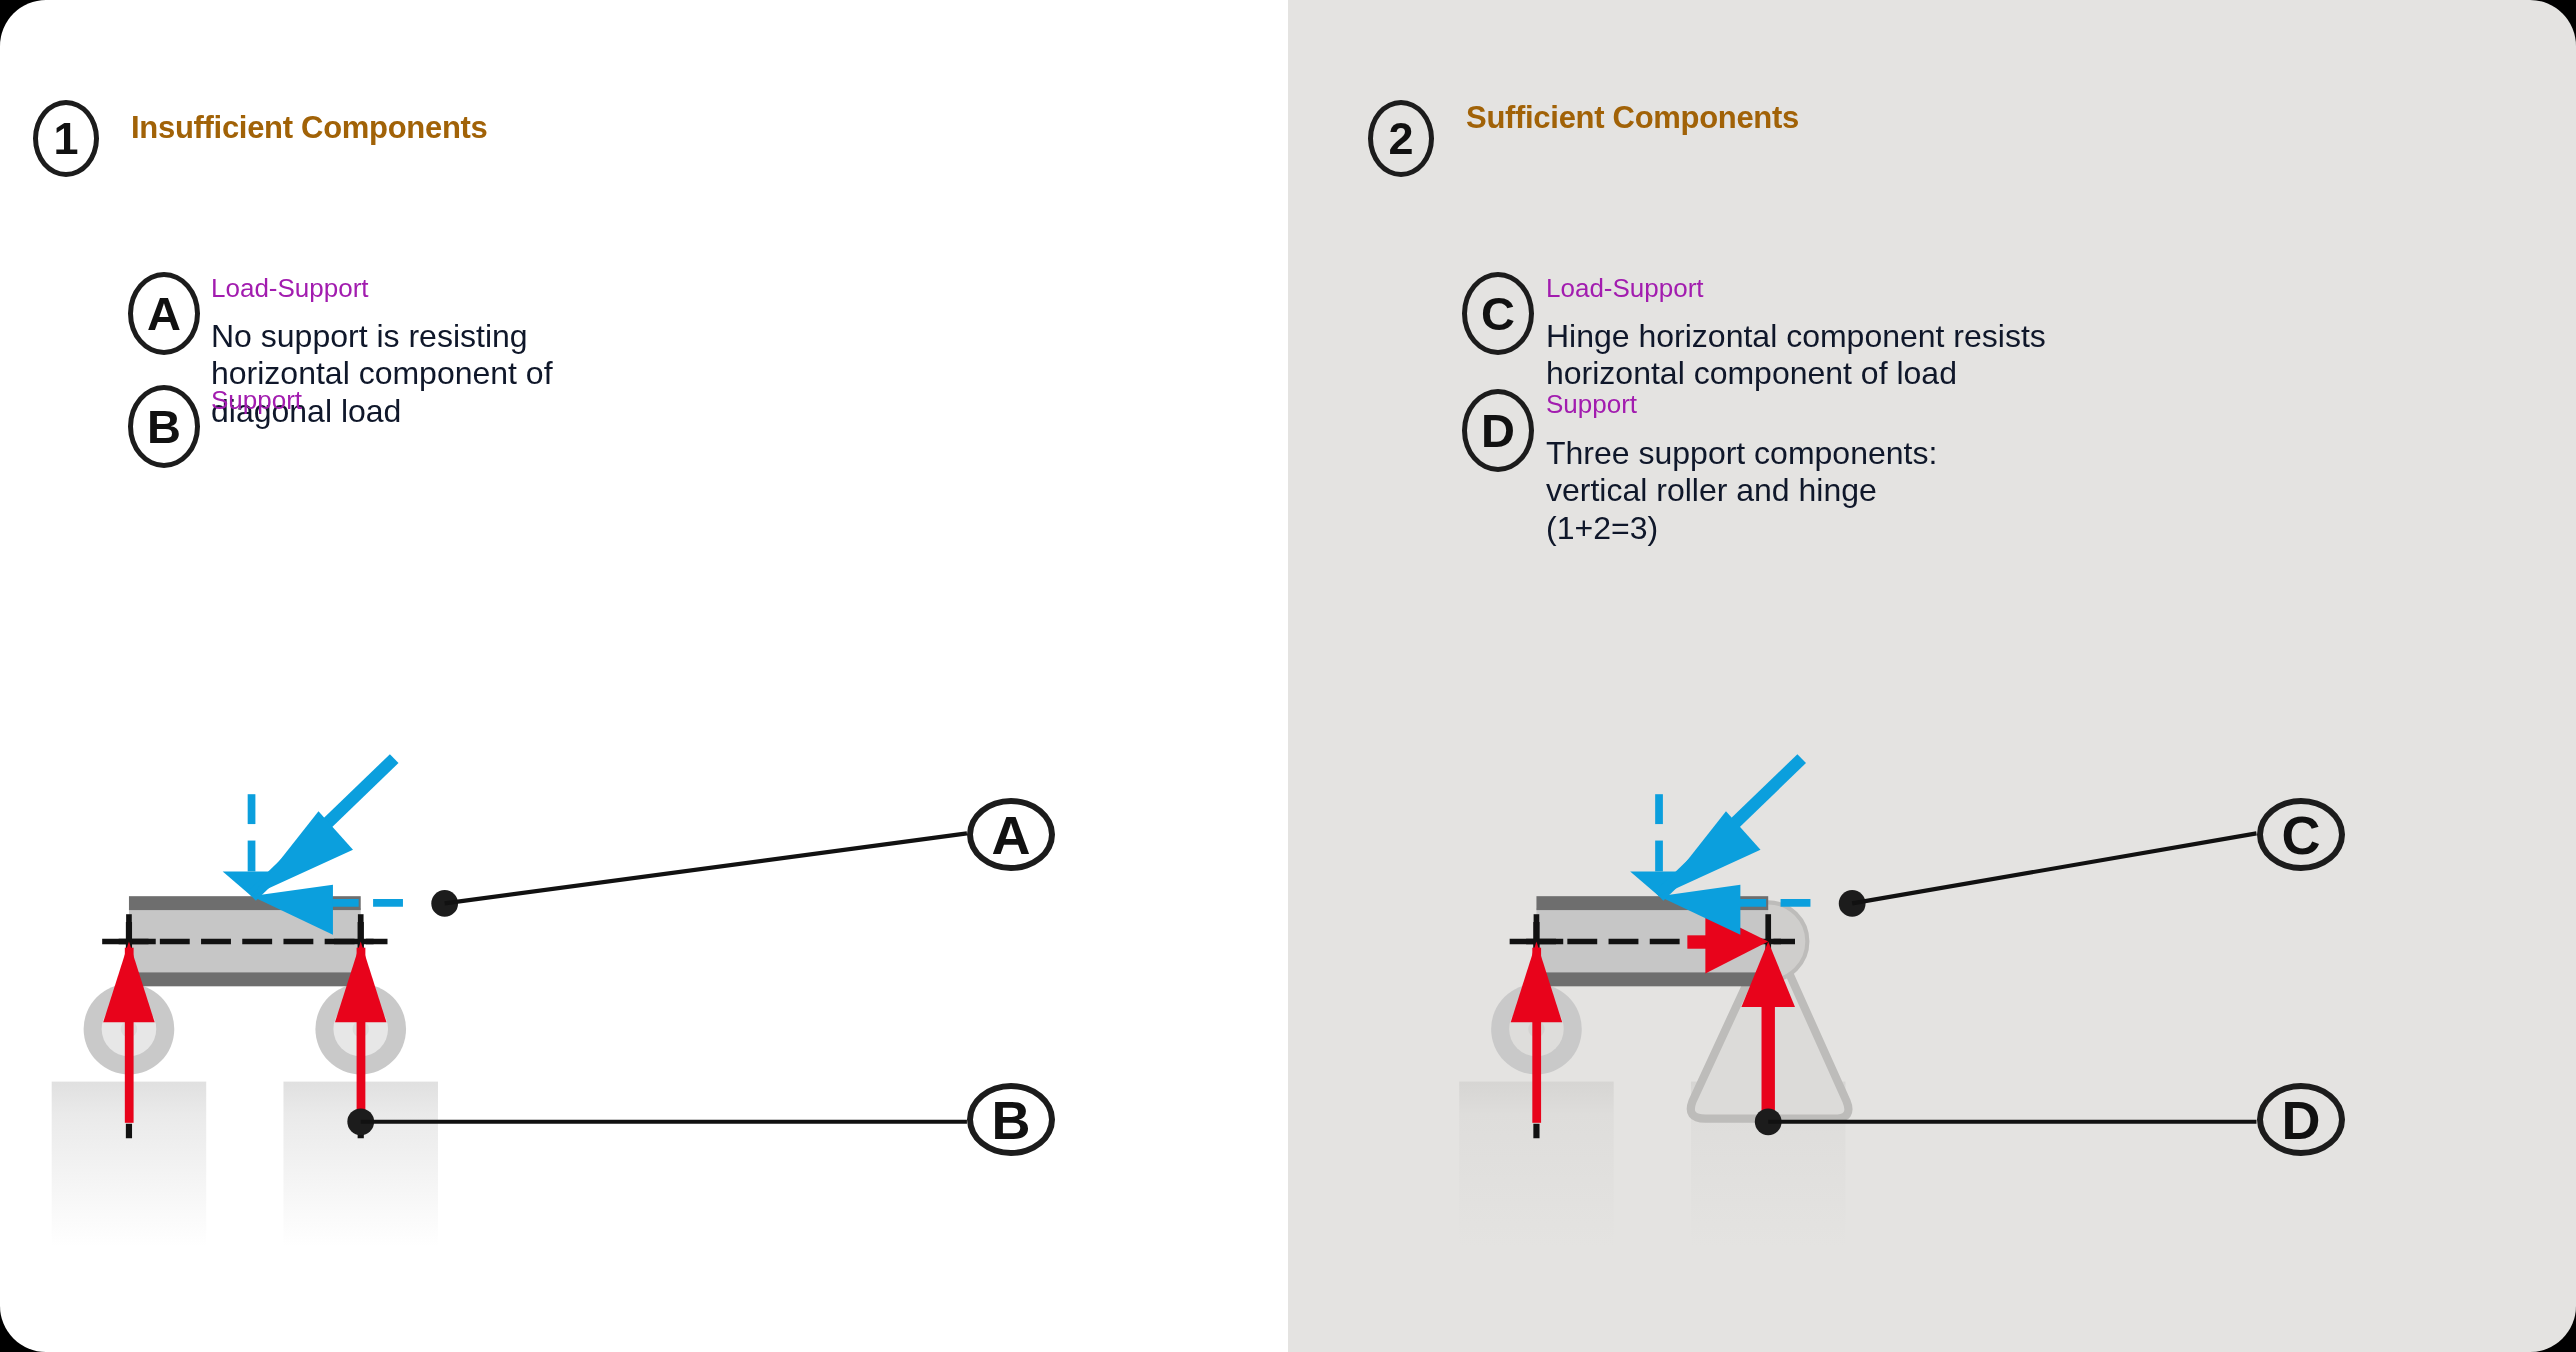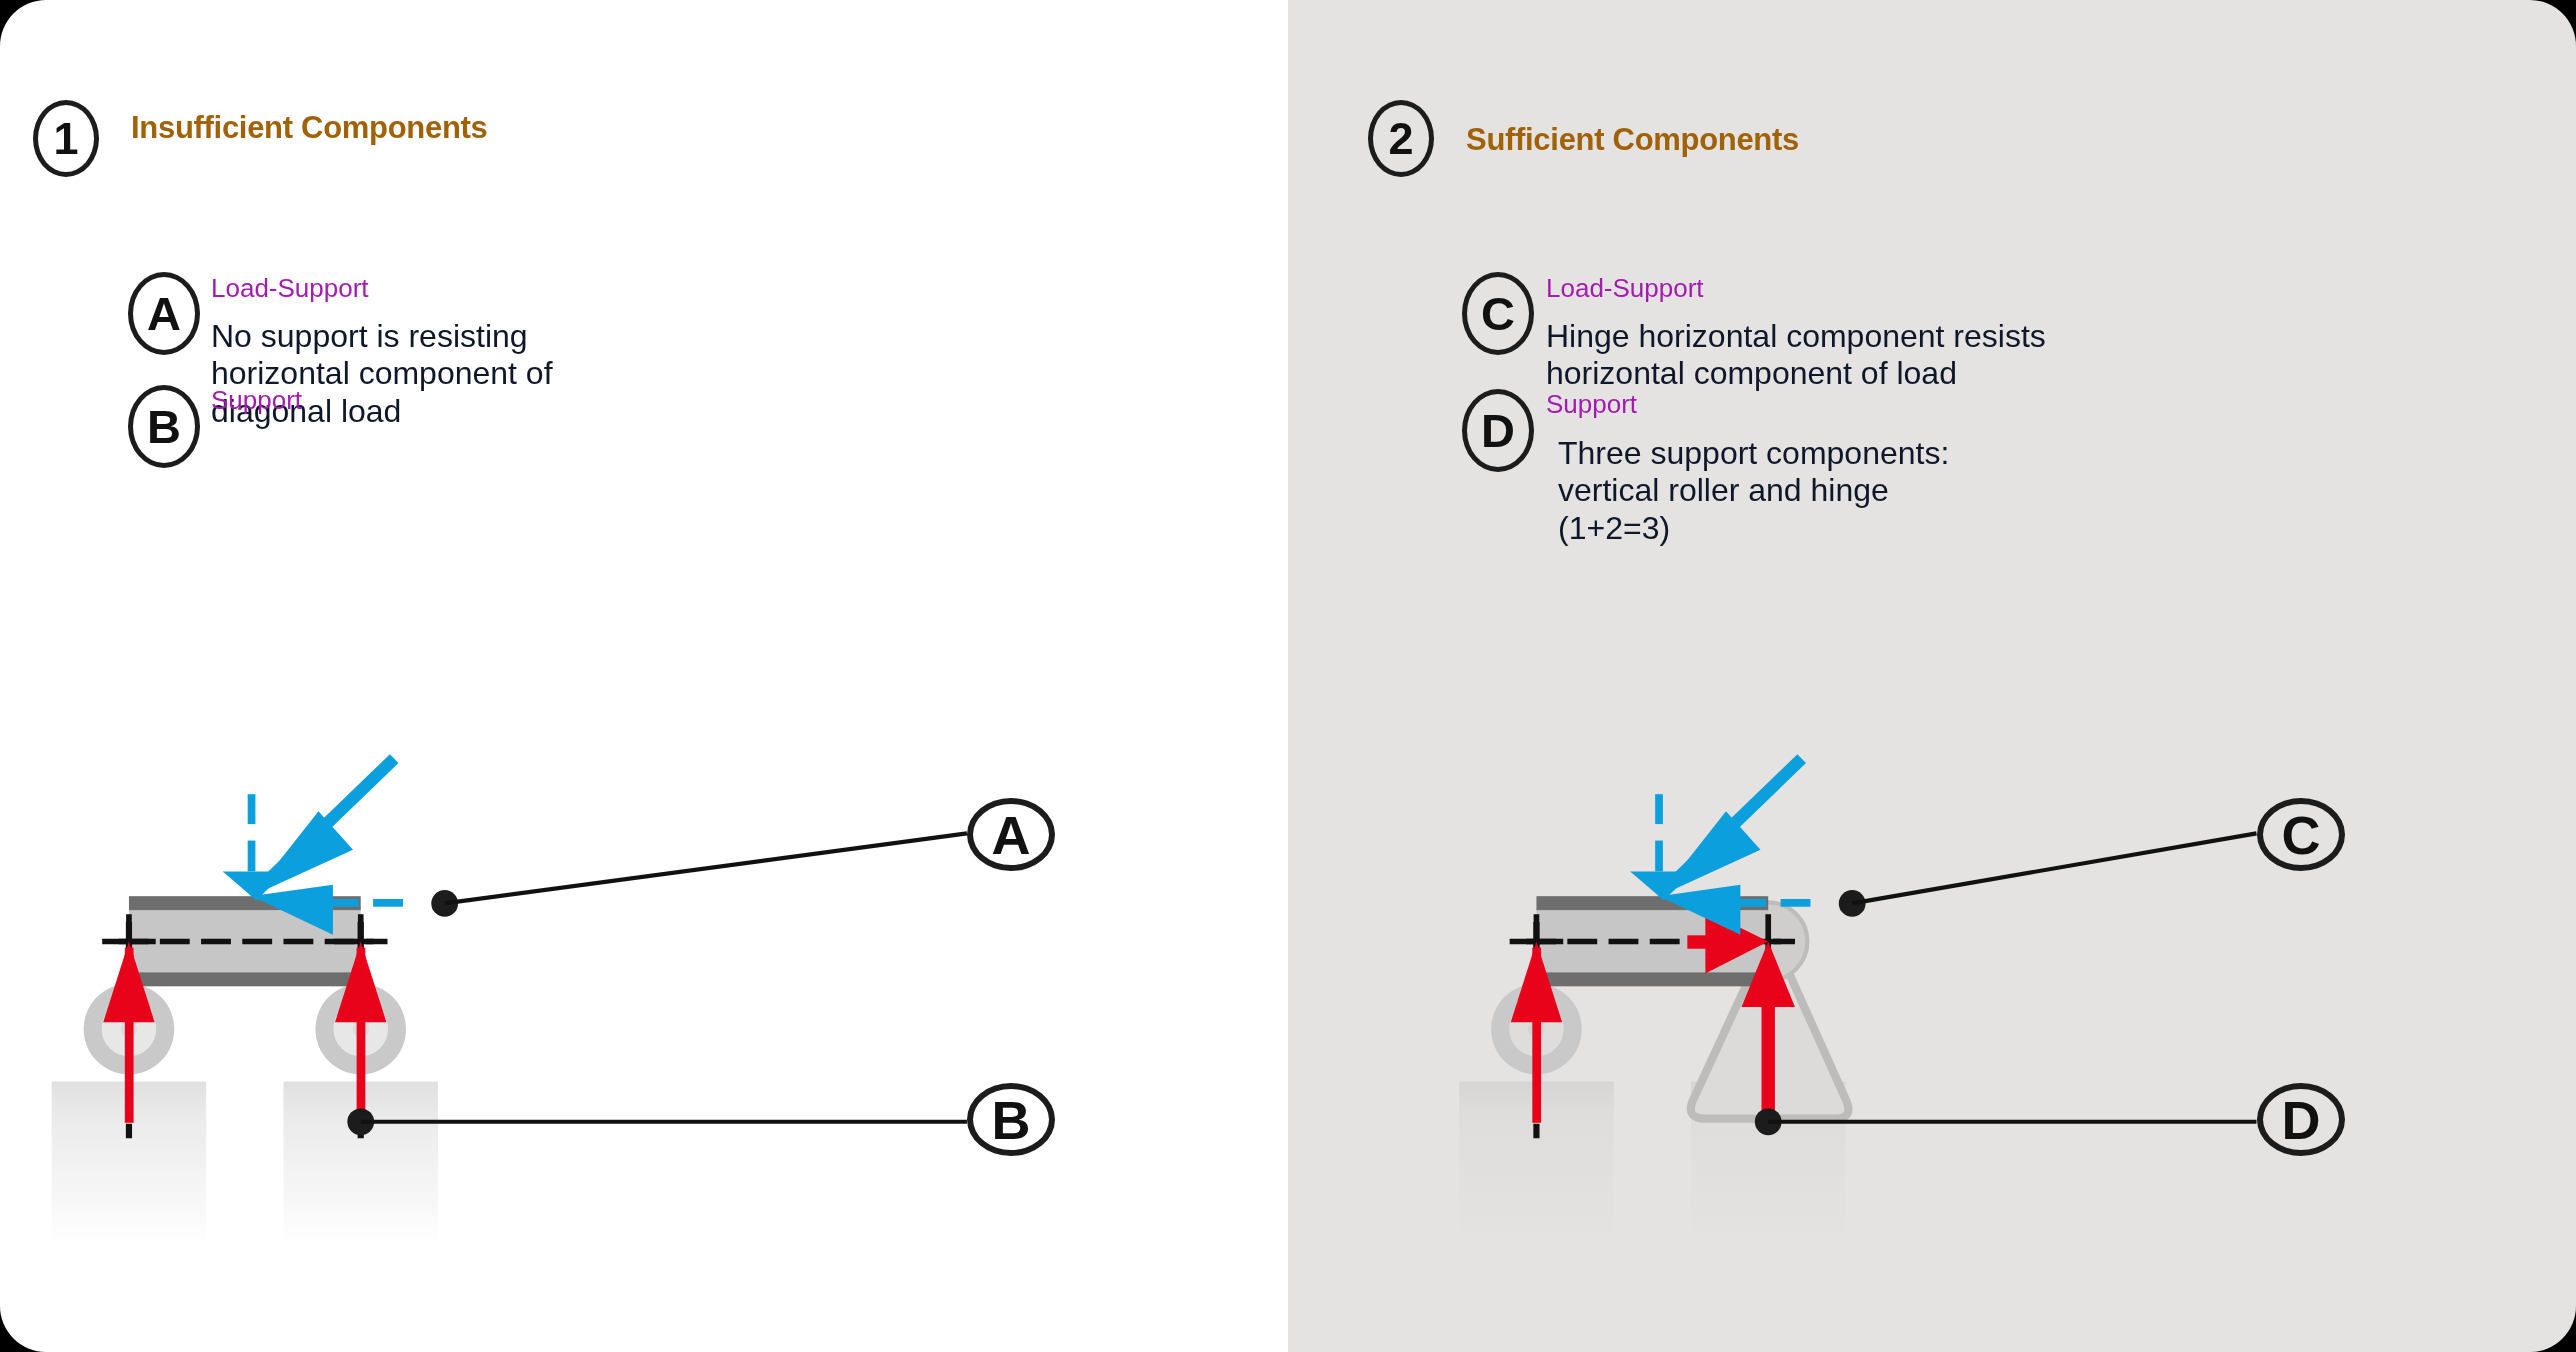--- a/index.html
+++ b/index.html
@@ -122,33 +122,33 @@
     <div class="badge badge-callout" style="left:967px;top:1083px;">
       <span>B</span>
     </div>
   </div>
 
   <div class="panel" id="panel-right">
 
     <div class="badge badge-num" style="left:80px;top:100px;">
       <span>2</span>
     </div>
-    <div class="sec-title" style="left:178px;top:122px;">Sufficient Components</div>
+    <div class="sec-title" style="left:178px;top:100px;">Sufficient Components</div>
 
     <div class="badge badge-letter" style="left:174px;top:272px;">
       <span>C</span>
     </div>
     <div class="item-title" style="left:258px;top:273px;">Load-Support</div>
     <div class="item-body" style="left:258px;top:318px;width:520px;">Hinge horizontal component resists horizontal component of load</div>
 
     <div class="badge badge-letter" style="left:174px;top:389px;">
       <span>D</span>
     </div>
     <div class="item-title" style="left:258px;top:389px;">Support</div>
-    <div class="item-body" style="left:258px;top:435px;width:428px;margin-left:12px;">Three support components: vertical roller and hinge (1+2=3)</div>
+    <div class="item-body" style="left:258px;top:435px;width:428px;">Three support components: vertical roller and hinge (1+2=3)</div>
 
     <svg width="1288" height="1352" viewBox="0 0 2500 2625">
       <defs>
         <linearGradient id="gndR" x1="0" y1="0" x2="0" y2="1">
           <stop offset="0%" stop-color="#d6d5d3"></stop>
           <stop offset="20%" stop-color="#dedddb"></stop>
           <stop offset="100%" stop-color="#e4e3e1"></stop>
         </linearGradient>
       </defs>
 

